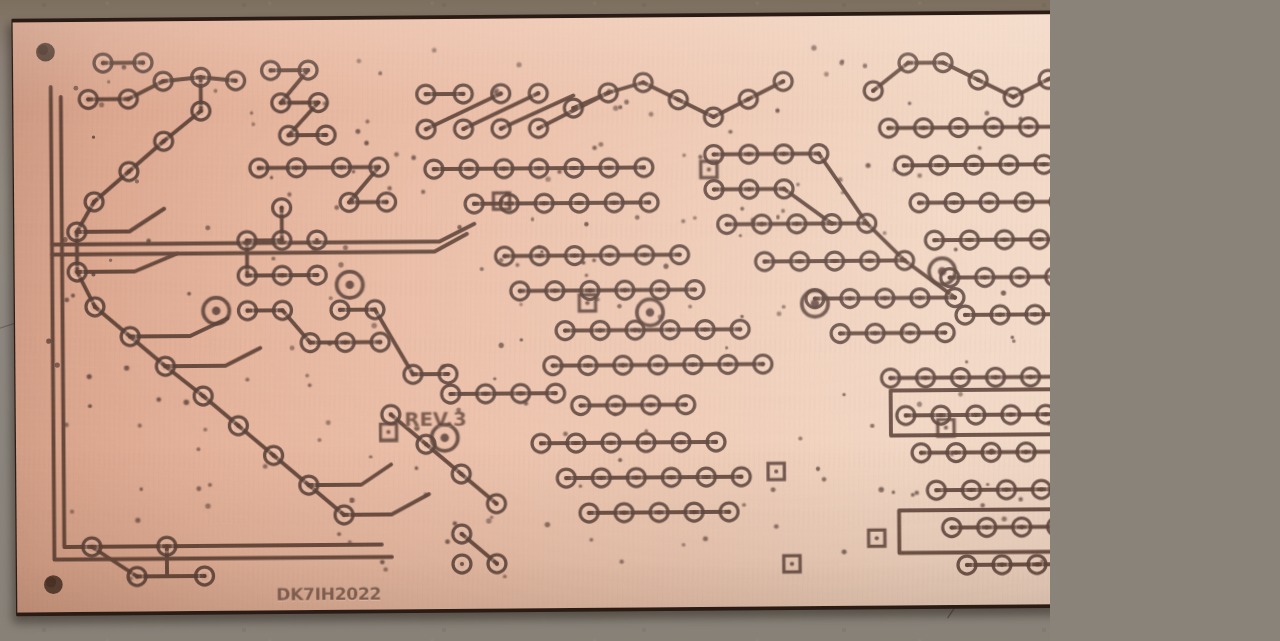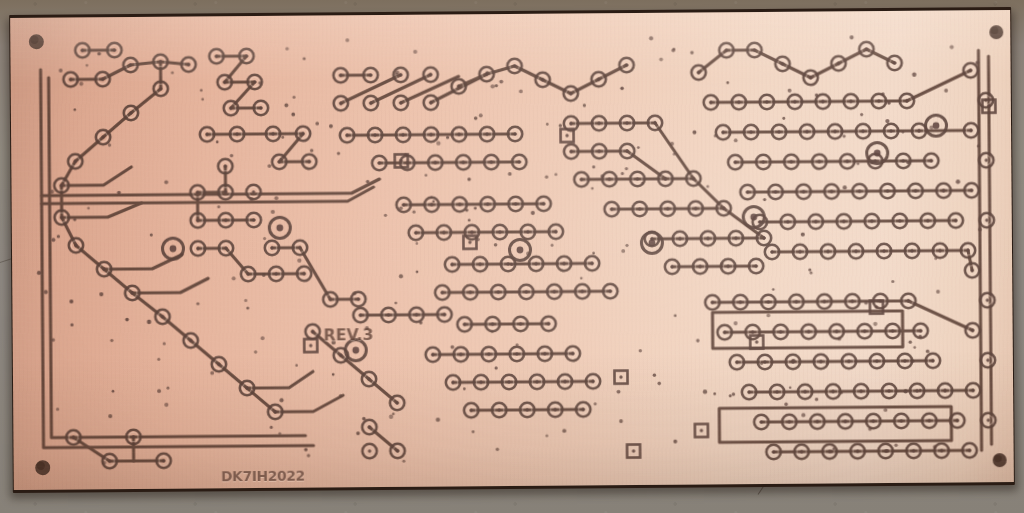--- a/index.html
+++ b/index.html
@@ -1,20 +1,20 @@
 <!DOCTYPE html>
 <html><head>
 <meta charset="utf-8">
 <title>PCB Photo</title>
 <style>
   html,body{margin:0;padding:0;background:#8a8379;}
   body{width:1024px;height:513px;overflow:hidden;
        font-family:"DejaVu Sans", sans-serif;}
 
-  #stage{position:relative;width:1024px;height:513px;overflow:hidden;}
+  #stage{position:relative;width:840px;height:513px;overflow:hidden;}
 
   
   .bg{position:absolute;inset:0;
       background:
         linear-gradient(180deg,#7d6f5e 0%, #8c8279 9%, #908a80 30%,
                         #8d8781 55%, #8a847c 80%, #878178 100%);
   }
   .bg-noise{position:absolute;inset:0;opacity:.5;
      background-image:
        radial-gradient(circle at 12% 96%, rgba(255,255,255,.12) 0 1.2px, transparent 2px),

